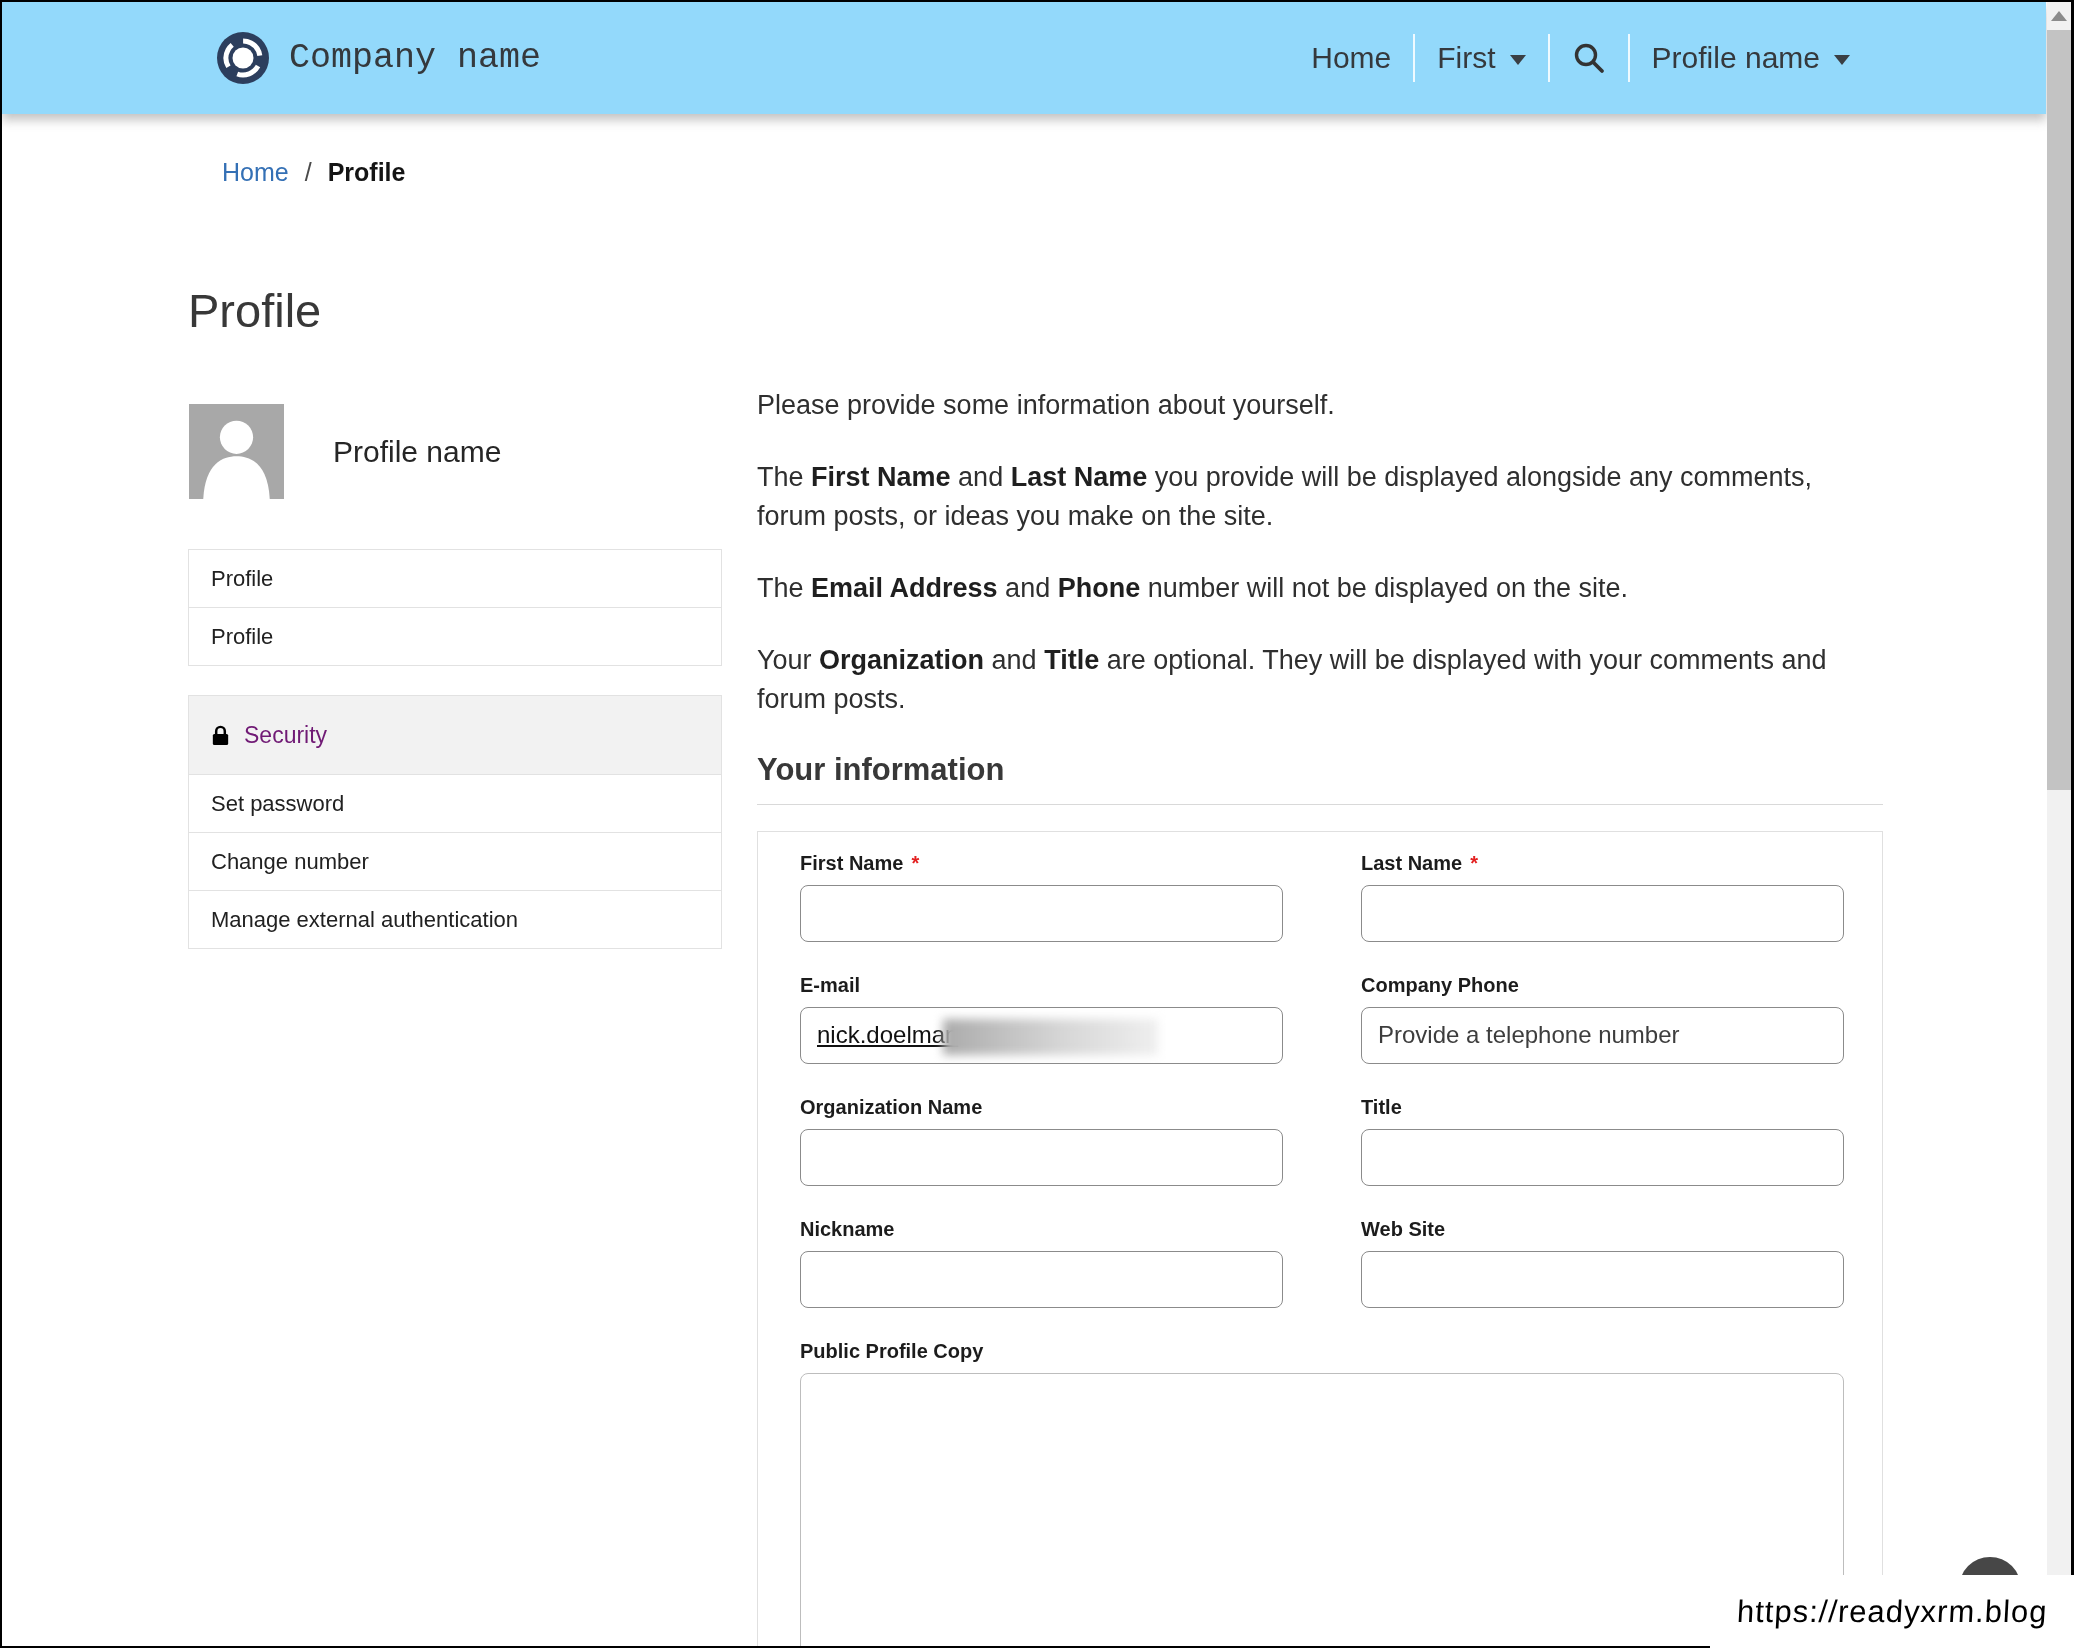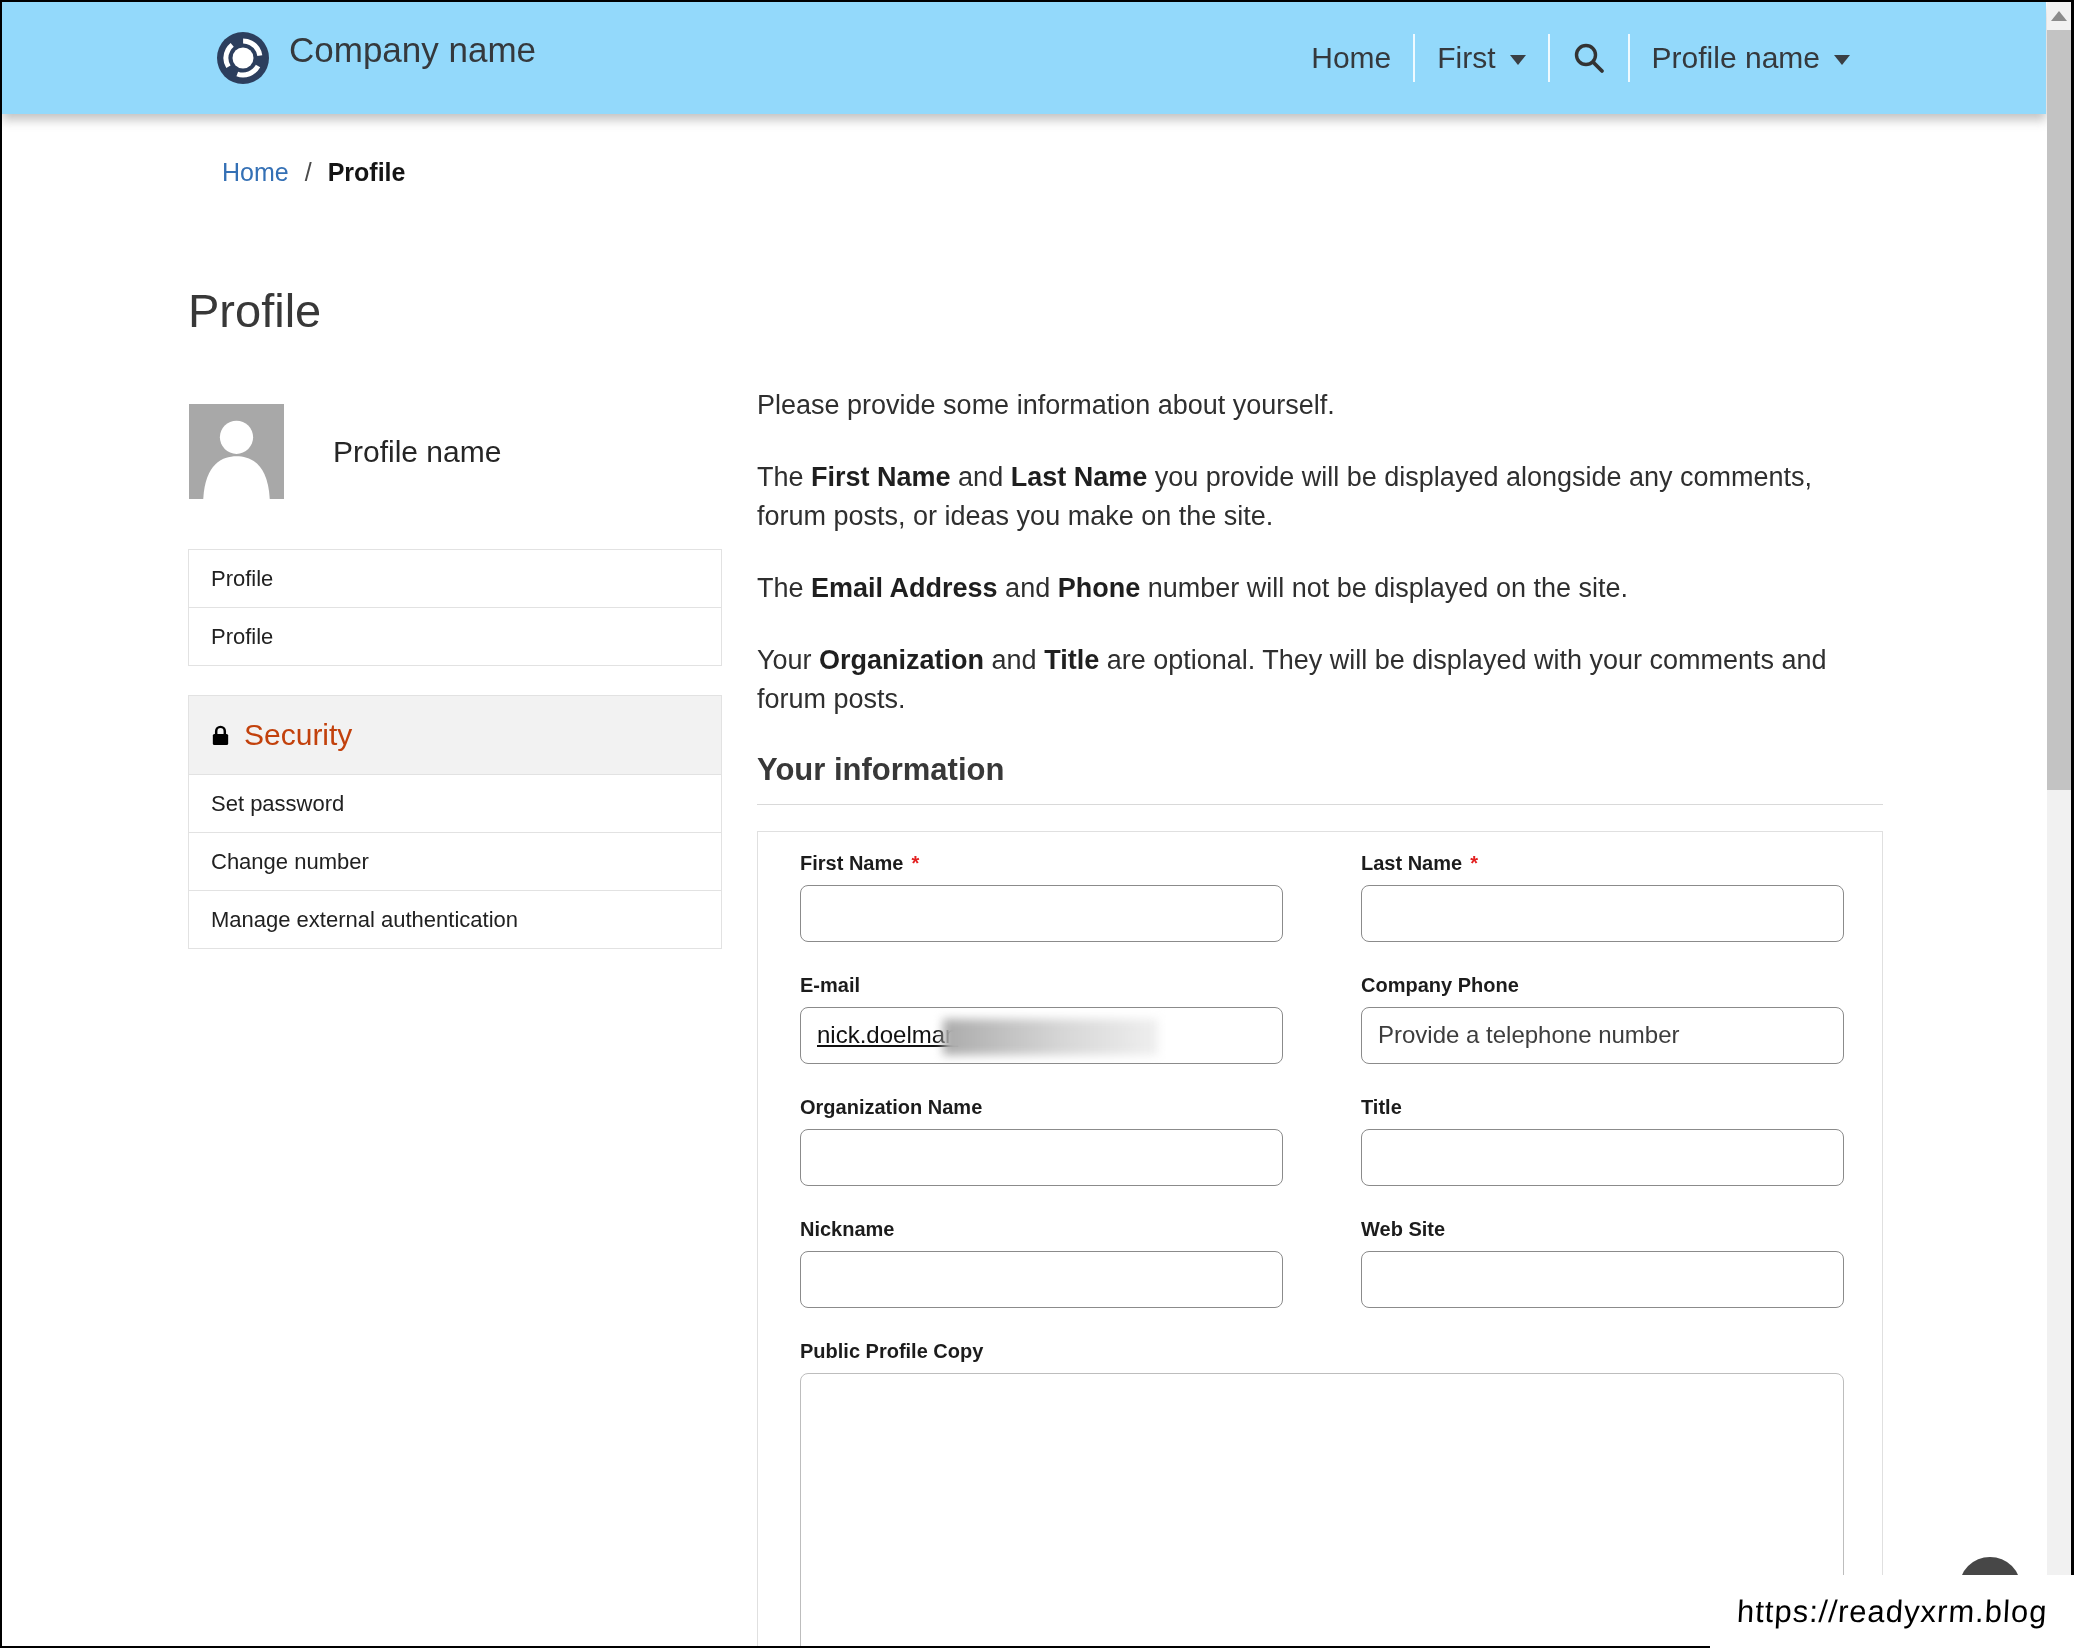--- a/index.html
+++ b/index.html
@@ -11,21 +11,21 @@
   .edge-top{left:0;top:0;right:0;height:2px;}
   .edge-left{left:0;top:0;bottom:0;width:2px;}
   .edge-right{right:0;top:0;bottom:0;width:3px;}
   .edge-bottom{left:0;bottom:0;right:0;height:2px;}
 
   
   .navbar{position:absolute;left:2px;top:2px;width:2044px;height:112px;
     background:var(--navbar-bg,#93d9fb);display:flex;align-items:center;justify-content:space-between;
     padding:0 196px 0 213px;box-sizing:border-box;z-index:10;
     box-shadow:0 6px 10px rgba(80,80,80,.35);}
-  .brand{display:flex;align-items:flex-start;gap:18px;cursor:pointer;}
+  .brand{display:flex;align-items:center;gap:18px;cursor:pointer;font-family:Liberation Mono, monospace;}
   .brand-text{font-size:35px;color:#35393d;}
   .nav-right{display:flex;align-items:center;gap:22px;}
   .nav-link{font-size:30px;color:#35393d;display:flex;align-items:center;cursor:pointer;}
   .nav-divider{width:2px;height:48px;background:rgba(255,255,255,.85);}
   .caret{width:0;height:0;border-left:8px solid transparent;border-right:8px solid transparent;
     border-top:10px solid #3a3f44;margin-left:14px;margin-top:4px;}
   .search-btn{display:flex;align-items:center;cursor:pointer;}
 
   
   .scrollbar{position:absolute;top:2px;right:3px;bottom:2px;width:24px;background:#f1f1f1;z-index:30;}
@@ -44,21 +44,21 @@
   .sidebar{position:absolute;left:188px;top:404px;width:534px;z-index:5;}
   .profile-row{display:flex;align-items:center;}
   .avatar{width:97px;height:95px;display:block;}
   .profile-name{font-size:30px;color:#262626;margin-left:48px;}
   .panel-list{border:1px solid #e2e2e2;margin-top:50px;box-sizing:border-box;}
   .list-row{height:57px;display:flex;align-items:center;padding-left:22px;font-size:22px;color:#212121;
     background:#fff;cursor:pointer;}
   .list-row + .list-row{border-top:1px solid #e2e2e2;}
   .security-panel{margin-top:29px;border:1px solid #e2e2e2;box-sizing:border-box;}
   .security-head{height:78px;display:flex;align-items:center;padding-left:20px;background:#f2f2f2;
-    border-bottom:1px solid #e2e2e2;font-size:30px;color:#c2410c;}
+    border-bottom:1px solid #e2e2e2;font-size:23px;color:#701a75;}
   .lock-icon{margin-right:12px;display:flex;}
 
   
   .main{position:absolute;left:757px;top:386px;width:1126px;z-index:5;}
   .main p{margin:0 0 34px 0;font-size:27px;line-height:1.42;color:#2f2f2f;}
   .main p strong{font-weight:700;color:#1f1f1f;}
   .section-title{font-size:31px;font-weight:700;color:#383838;margin:4px 0 0 0;padding-bottom:16px;
     border-bottom:1px solid #d9d9d9;}
   .form-panel{margin-top:26px;border:1px solid #e0e0e0;padding:20px 38px 40px 42px;min-height:900px;box-sizing:border-box;}
   .form-grid{display:grid;grid-template-columns:1fr 1fr;column-gap:78px;row-gap:32px;}

